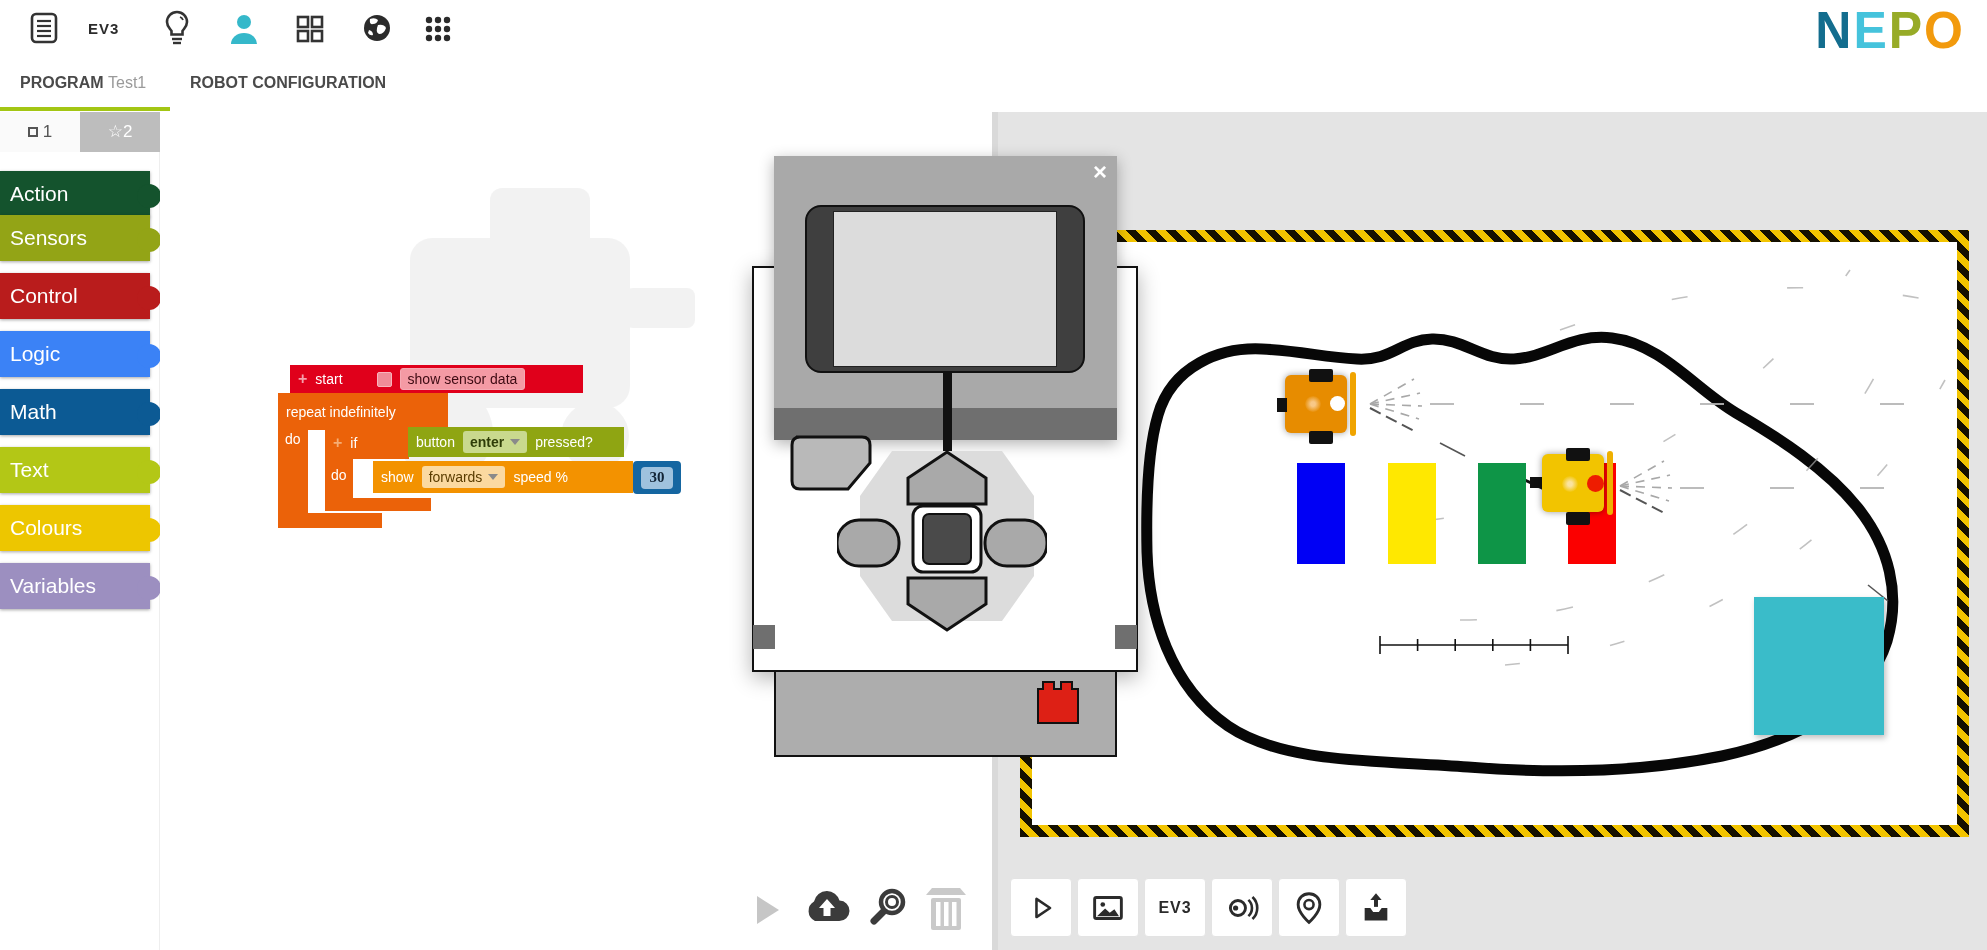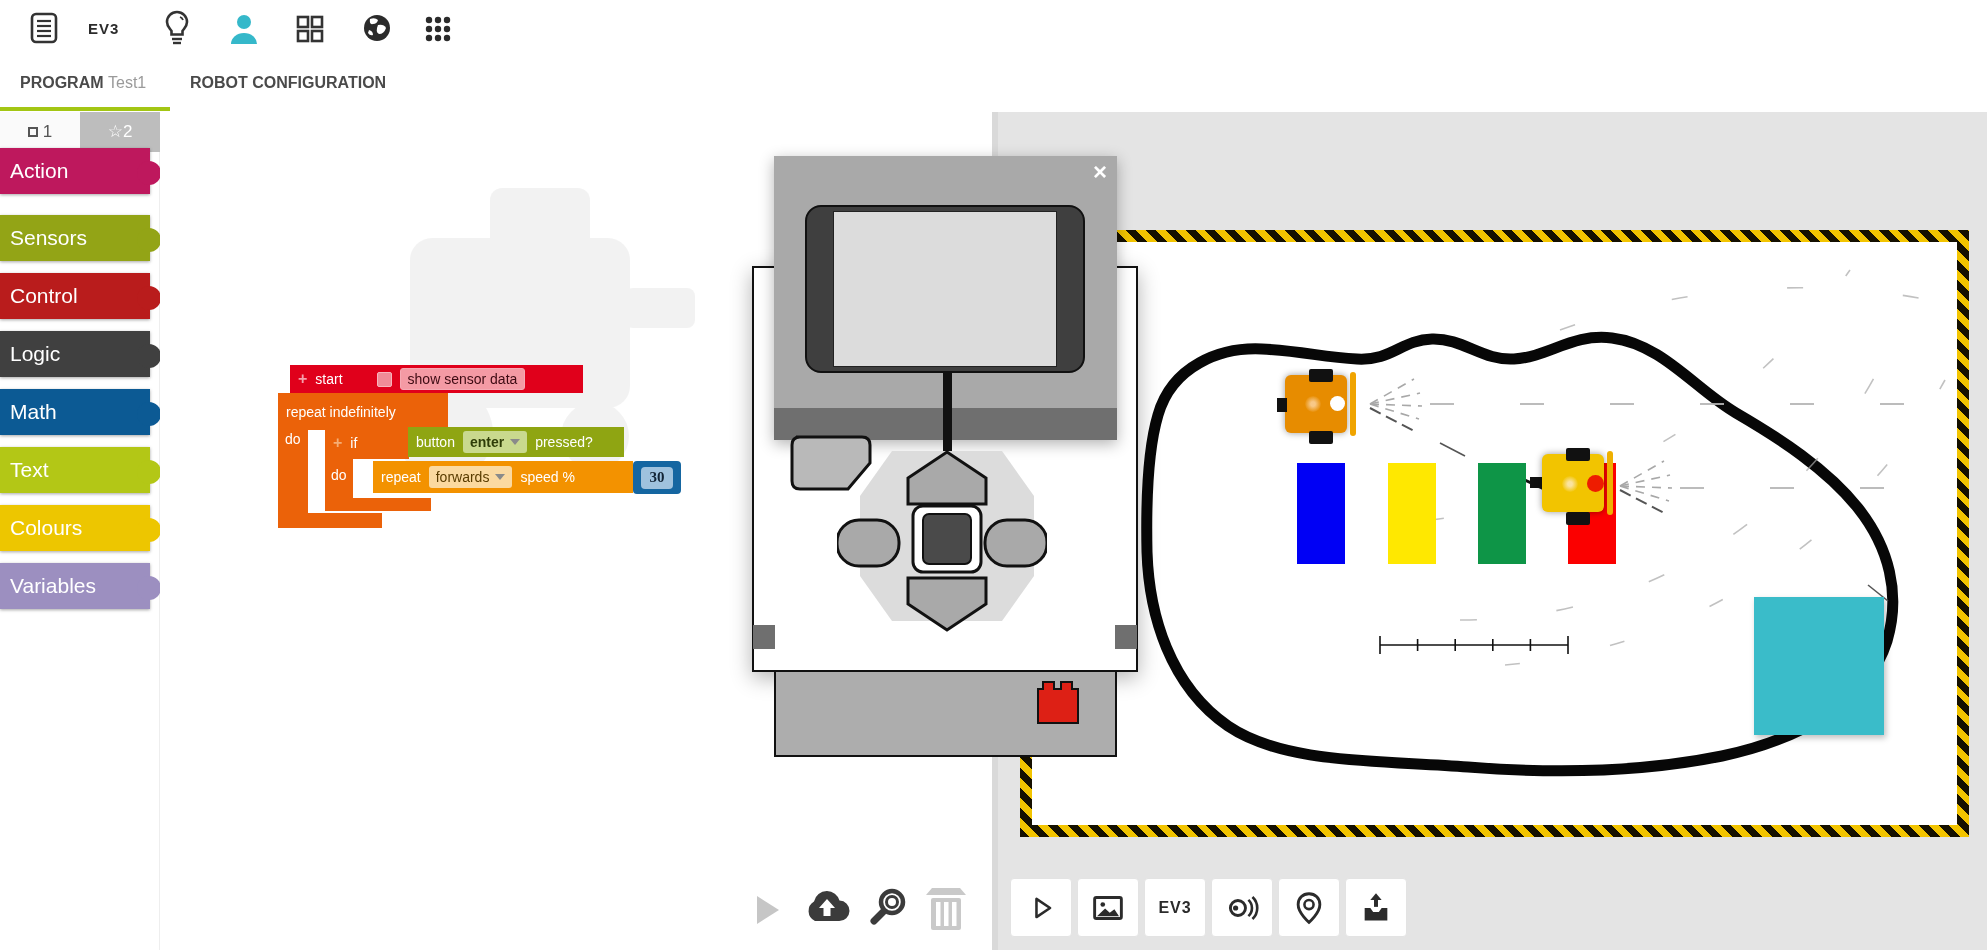--- a/index.html
+++ b/index.html
@@ -122,42 +122,45 @@
           <circle cx="23" cy="5" r="3.2"></circle>
           <circle cx="5" cy="14" r="3.2"></circle>
           <circle cx="14" cy="14" r="3.2"></circle>
           <circle cx="23" cy="14" r="3.2"></circle>
           <circle cx="5" cy="23" r="3.2"></circle>
           <circle cx="14" cy="23" r="3.2"></circle>
           <circle cx="23" cy="23" r="3.2"></circle>
         </g>
       </svg>
   </span>
+  <div class="logo">
+    <span style="color: rgb(19, 109, 142);">N</span><span style="color: rgb(69, 195, 220);">E</span><span style="color: rgb(151, 171, 39);">P</span><span style="color: rgb(242, 154, 13);">O</span>
+  </div>
 </div>
 
 <div id="tabrow" class="abs">
   <span class="tabtext" style="left:20px">
     <span>PROGRAM</span>
     <span style="color:#9a9a9a; font-weight:normal">Test1</span>
   </span>
   <span class="tabtext" style="left:190px">ROBOT CONFIGURATION</span>
   <div id="tab-underline" style="background: rgb(163, 198, 20);"></div>
 </div>
 
 <div id="palette" class="abs">
   <div class="ptab" style="left:0; background:#fafafa; color:#555">
     <span style="display:inline-block; width:10px; height:10px; border:2px solid #555; margin-right:5px"></span><span>1</span>
   </div>
   <div class="ptab" style="left: 80px; color: rgb(255, 255, 255); background: rgb(189, 189, 189);">
     <span>☆</span><span>2</span>
   </div>
-  <div class="cat" style="top: 36px; background: #be185d;">Action</div>
+  <div class="cat" style="top: 59px; background: #14532d;">Action</div>
   <div class="cat" style="top: 103px; background: rgb(147, 164, 22);">Sensors</div>
   <div class="cat" style="top: 161px; background: #b91c1c;">Control</div>
-  <div class="cat" style="top: 219px; background: #404040;">Logic</div>
+  <div class="cat" style="top: 219px; background: #3b82f6;">Logic</div>
   <div class="cat" style="top: 277px; background: rgb(12, 90, 148);">Math</div>
   <div class="cat" style="top: 335px; background: rgb(179, 199, 22);">Text</div>
   <div class="cat" style="top: 393px; background: rgb(237, 198, 0);">Colours</div>
   <div class="cat" style="top: 451px; background: rgb(156, 143, 192);">Variables</div>
 </div>
 
 <div id="workspace" class="abs">
   <svg class="abs" style="left:200px; top:56px; opacity:.06" width="360" height="340" viewBox="0 0 360 340">
     <rect x="50" y="70" width="220" height="170" rx="22" fill="#333"></rect>
     <rect x="130" y="20" width="100" height="70" rx="12" fill="#333"></rect>
@@ -191,21 +194,21 @@
 <div class="blk" style="left: 408px; top: 427px; width: 216px; height: 30px; z-index: 2; background: rgb(143, 165, 18);">
   <span>button</span>
   <span class="chip" style="background: rgb(201, 217, 142);">
     <span style="color: rgb(47, 61, 8); font-weight: bold;">enter</span>
     <span class="tri"></span>
   </span>
   <span>pressed?</span>
 </div>
 
 <div class="blk" style="left: 373px; top: 461px; width: 260px; height: 32px; z-index: 2; background: rgb(243, 146, 0);">
-  <span>repeat</span>
+  <span>show</span>
   <span class="chip" style="background: rgb(251, 217, 160);">
     <span style="color: rgb(90, 60, 0);">forwards</span>
     <span class="tri"></span>
   </span>
   <span>speed %</span>
 </div>
 <div class="notch" style="left:626px; top:469px"></div>
 <div class="abs" style="left: 633px; top: 461px; width: 48px; height: 33px; border-radius: 4px; z-index: 3; display: flex; align-items: center; justify-content: center; background: rgb(21, 102, 161);">
   <span style="width: 32px; height: 22px; border-radius: 4px; display: flex; align-items: center; justify-content: center; font-size: 15px; font-weight: bold; color: rgb(18, 36, 54); background: rgb(159, 194, 222); font-family: Liberation Serif, serif;">30</span>
 </div>

